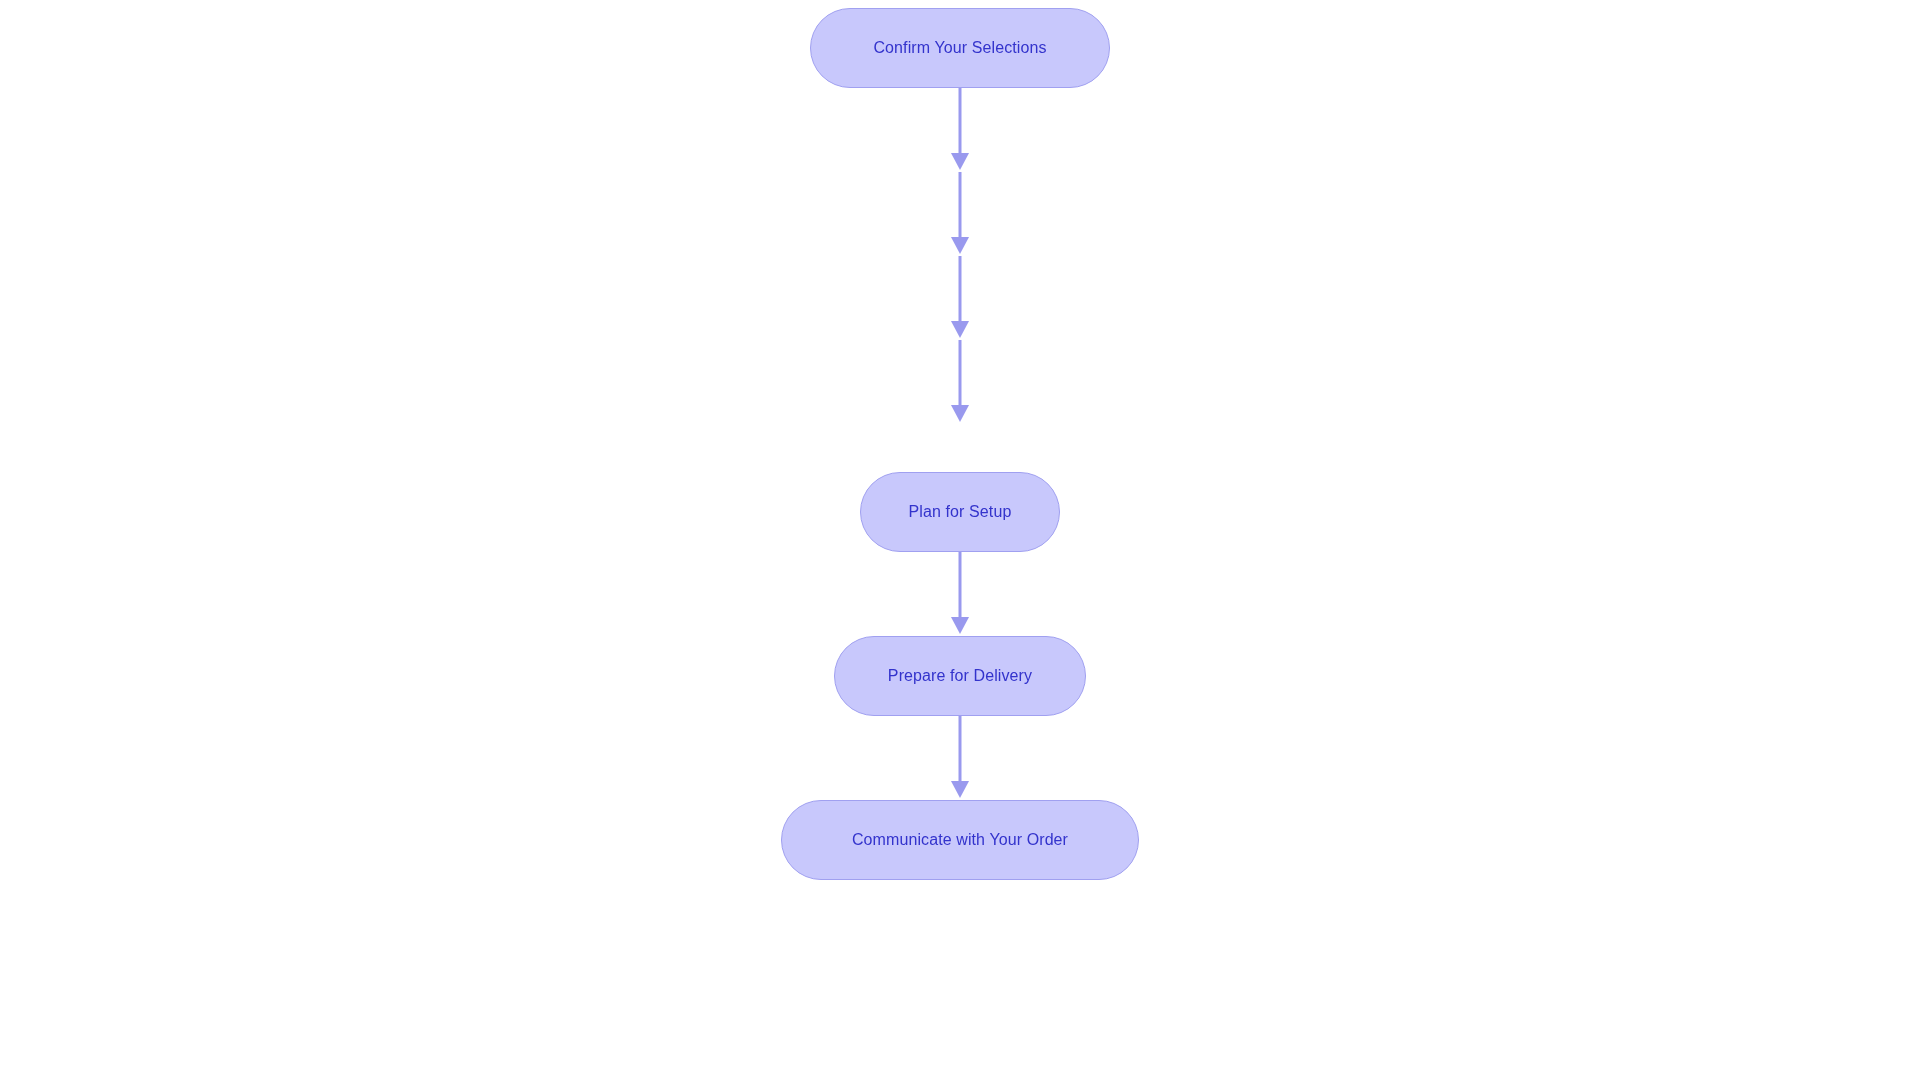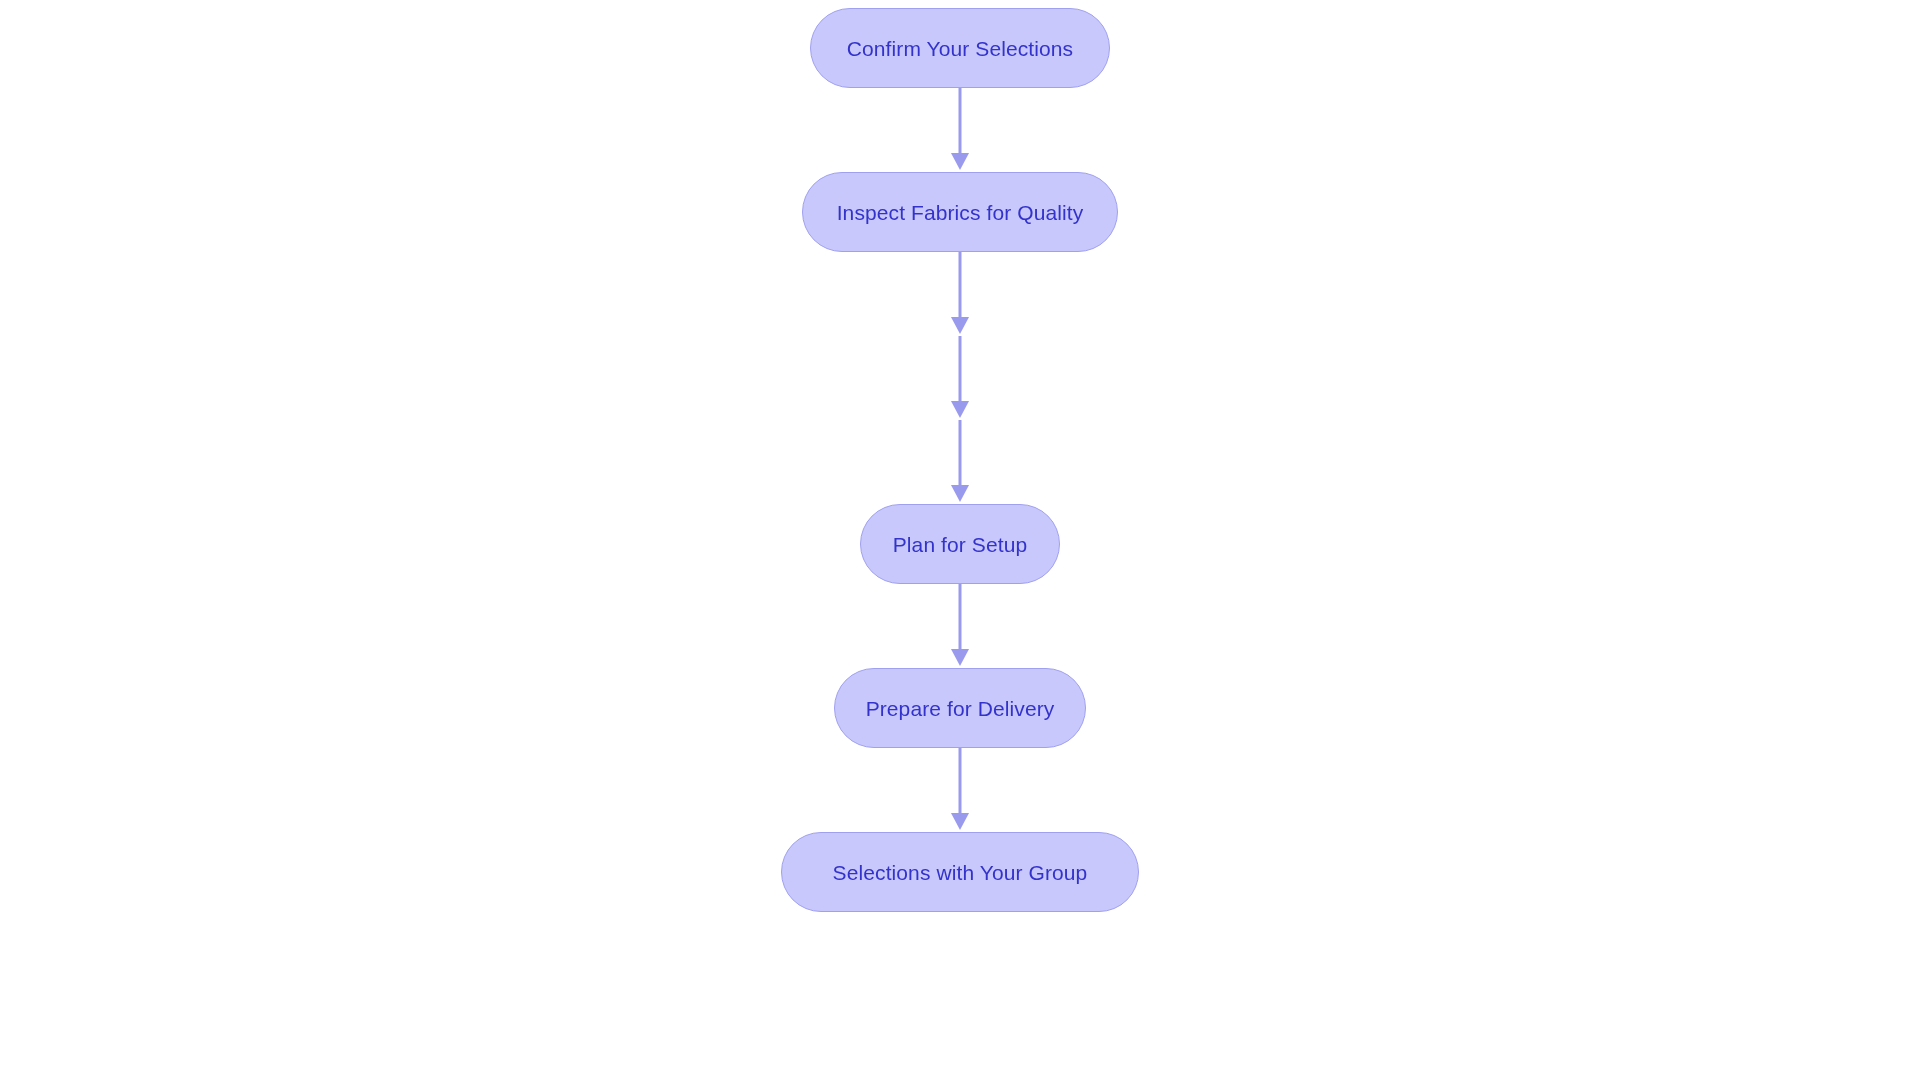--- a/index.html
+++ b/index.html
@@ -44,21 +44,21 @@
     border: 1.5px solid #a0a0f0;
     display: flex;
     align-items: center;
     justify-content: center;
     padding: 0 34px;
     flex: 0 0 auto;
   }
 
   .flow-node-label {
     color: #3333cc;
-    font-size: 21px;
+    font-size: 16px;
     font-weight: 400;
     line-height: 1;
     white-space: nowrap;
     letter-spacing: 0.1px;
   }
 
   .flow-connector {
     flex: 0 0 auto;
     width: 24px;
     height: 84px;
@@ -80,46 +80,43 @@
 
 <div id="flowchart-canvas">
   <div class="flow-column">
       <div class="flow-node" style="width: 300px;">
         <span class="flow-node-label">Confirm Your Selections</span>
       </div>
       <svg class="flow-connector" viewBox="0 0 24 84">
         <path class="connector-line" d="M12 0 L12 66"></path>
         <path class="connector-head" d="M3 65 L21 65 L12 82 Z"></path>
       </svg>
-      <div class="flow-node" style="width: 316px;">
-        <span class="flow-node-label">Inspect Fabrics for Quality</span>
-      </div>
       <svg class="flow-connector" viewBox="0 0 24 84">
         <path class="connector-line" d="M12 0 L12 66"></path>
         <path class="connector-head" d="M3 65 L21 65 L12 82 Z"></path>
       </svg>
       <svg class="flow-connector" viewBox="0 0 24 84">
         <path class="connector-line" d="M12 0 L12 66"></path>
         <path class="connector-head" d="M3 65 L21 65 L12 82 Z"></path>
       </svg>
       <svg class="flow-connector" viewBox="0 0 24 84">
         <path class="connector-line" d="M12 0 L12 66"></path>
         <path class="connector-head" d="M3 65 L21 65 L12 82 Z"></path>
       </svg>
-      <div class="flow-node" style="width: 200px;">
+      <div class="flow-node" style="width: 200px; margin-top: 48px;">
         <span class="flow-node-label">Plan for Setup</span>
       </div>
       <svg class="flow-connector" viewBox="0 0 24 84">
         <path class="connector-line" d="M12 0 L12 66"></path>
         <path class="connector-head" d="M3 65 L21 65 L12 82 Z"></path>
       </svg>
       <div class="flow-node" style="width: 252px;">
         <span class="flow-node-label">Prepare for Delivery</span>
       </div>
       <svg class="flow-connector" viewBox="0 0 24 84">
         <path class="connector-line" d="M12 0 L12 66"></path>
         <path class="connector-head" d="M3 65 L21 65 L12 82 Z"></path>
       </svg>
       <div class="flow-node" style="width: 358px;">
-        <span class="flow-node-label">Selections with Your Group</span>
+        <span class="flow-node-label">Communicate with Your Order</span>
       </div>
     </div>
 </div>
 
 </body></html>

